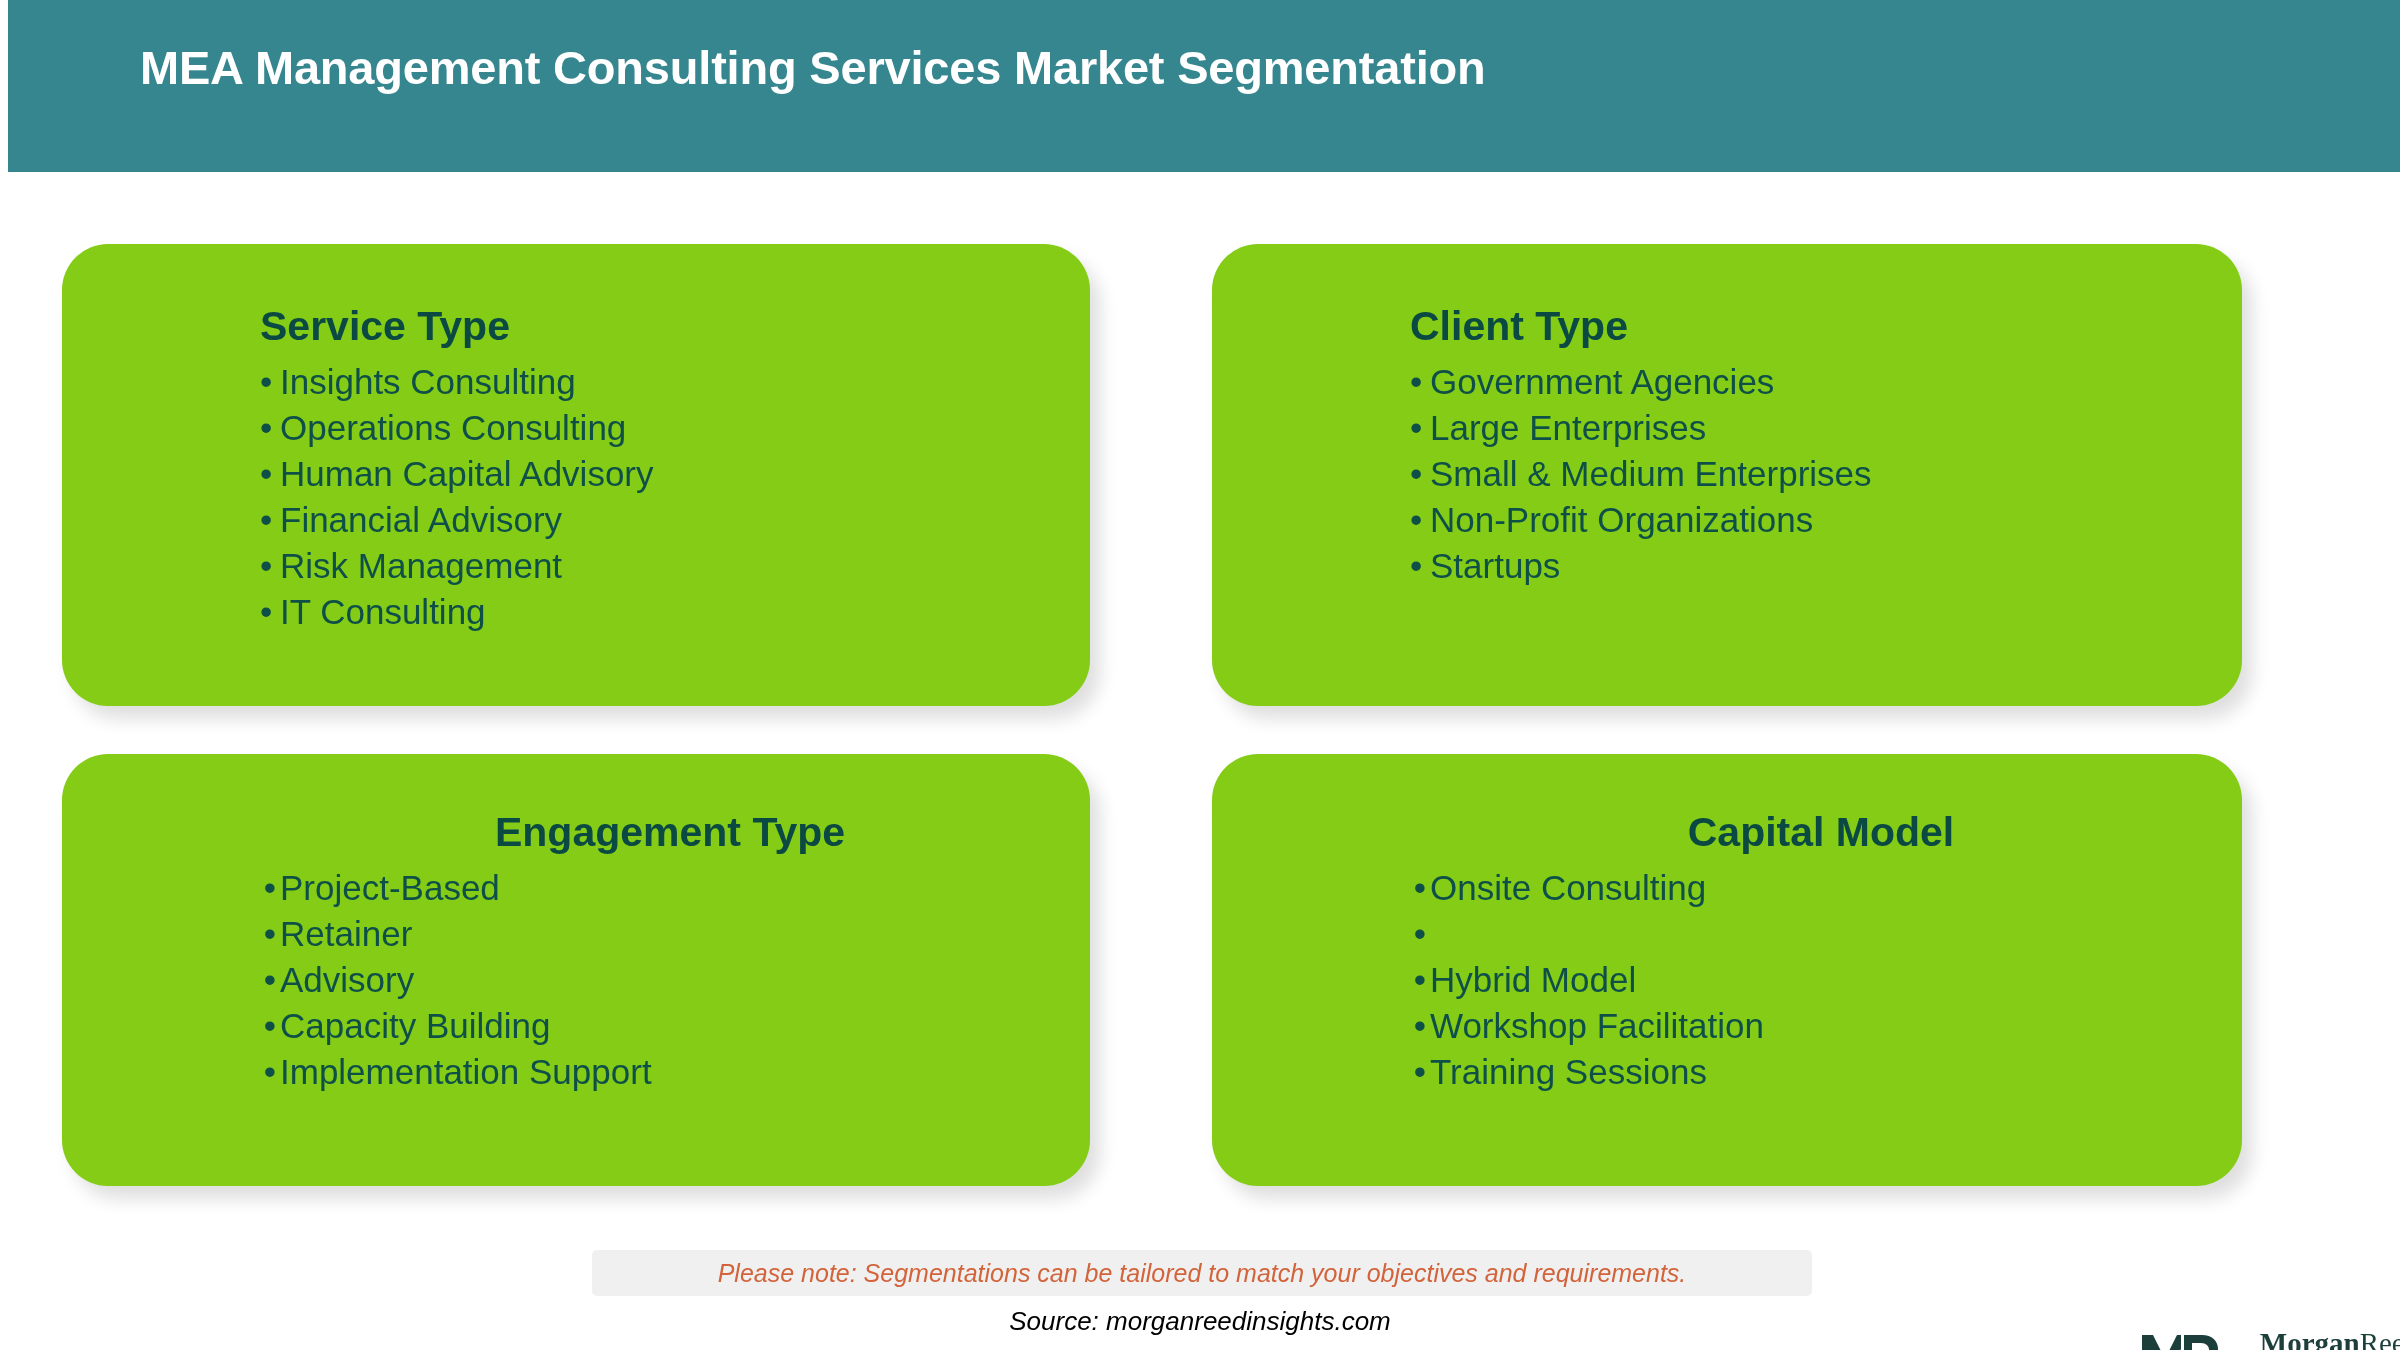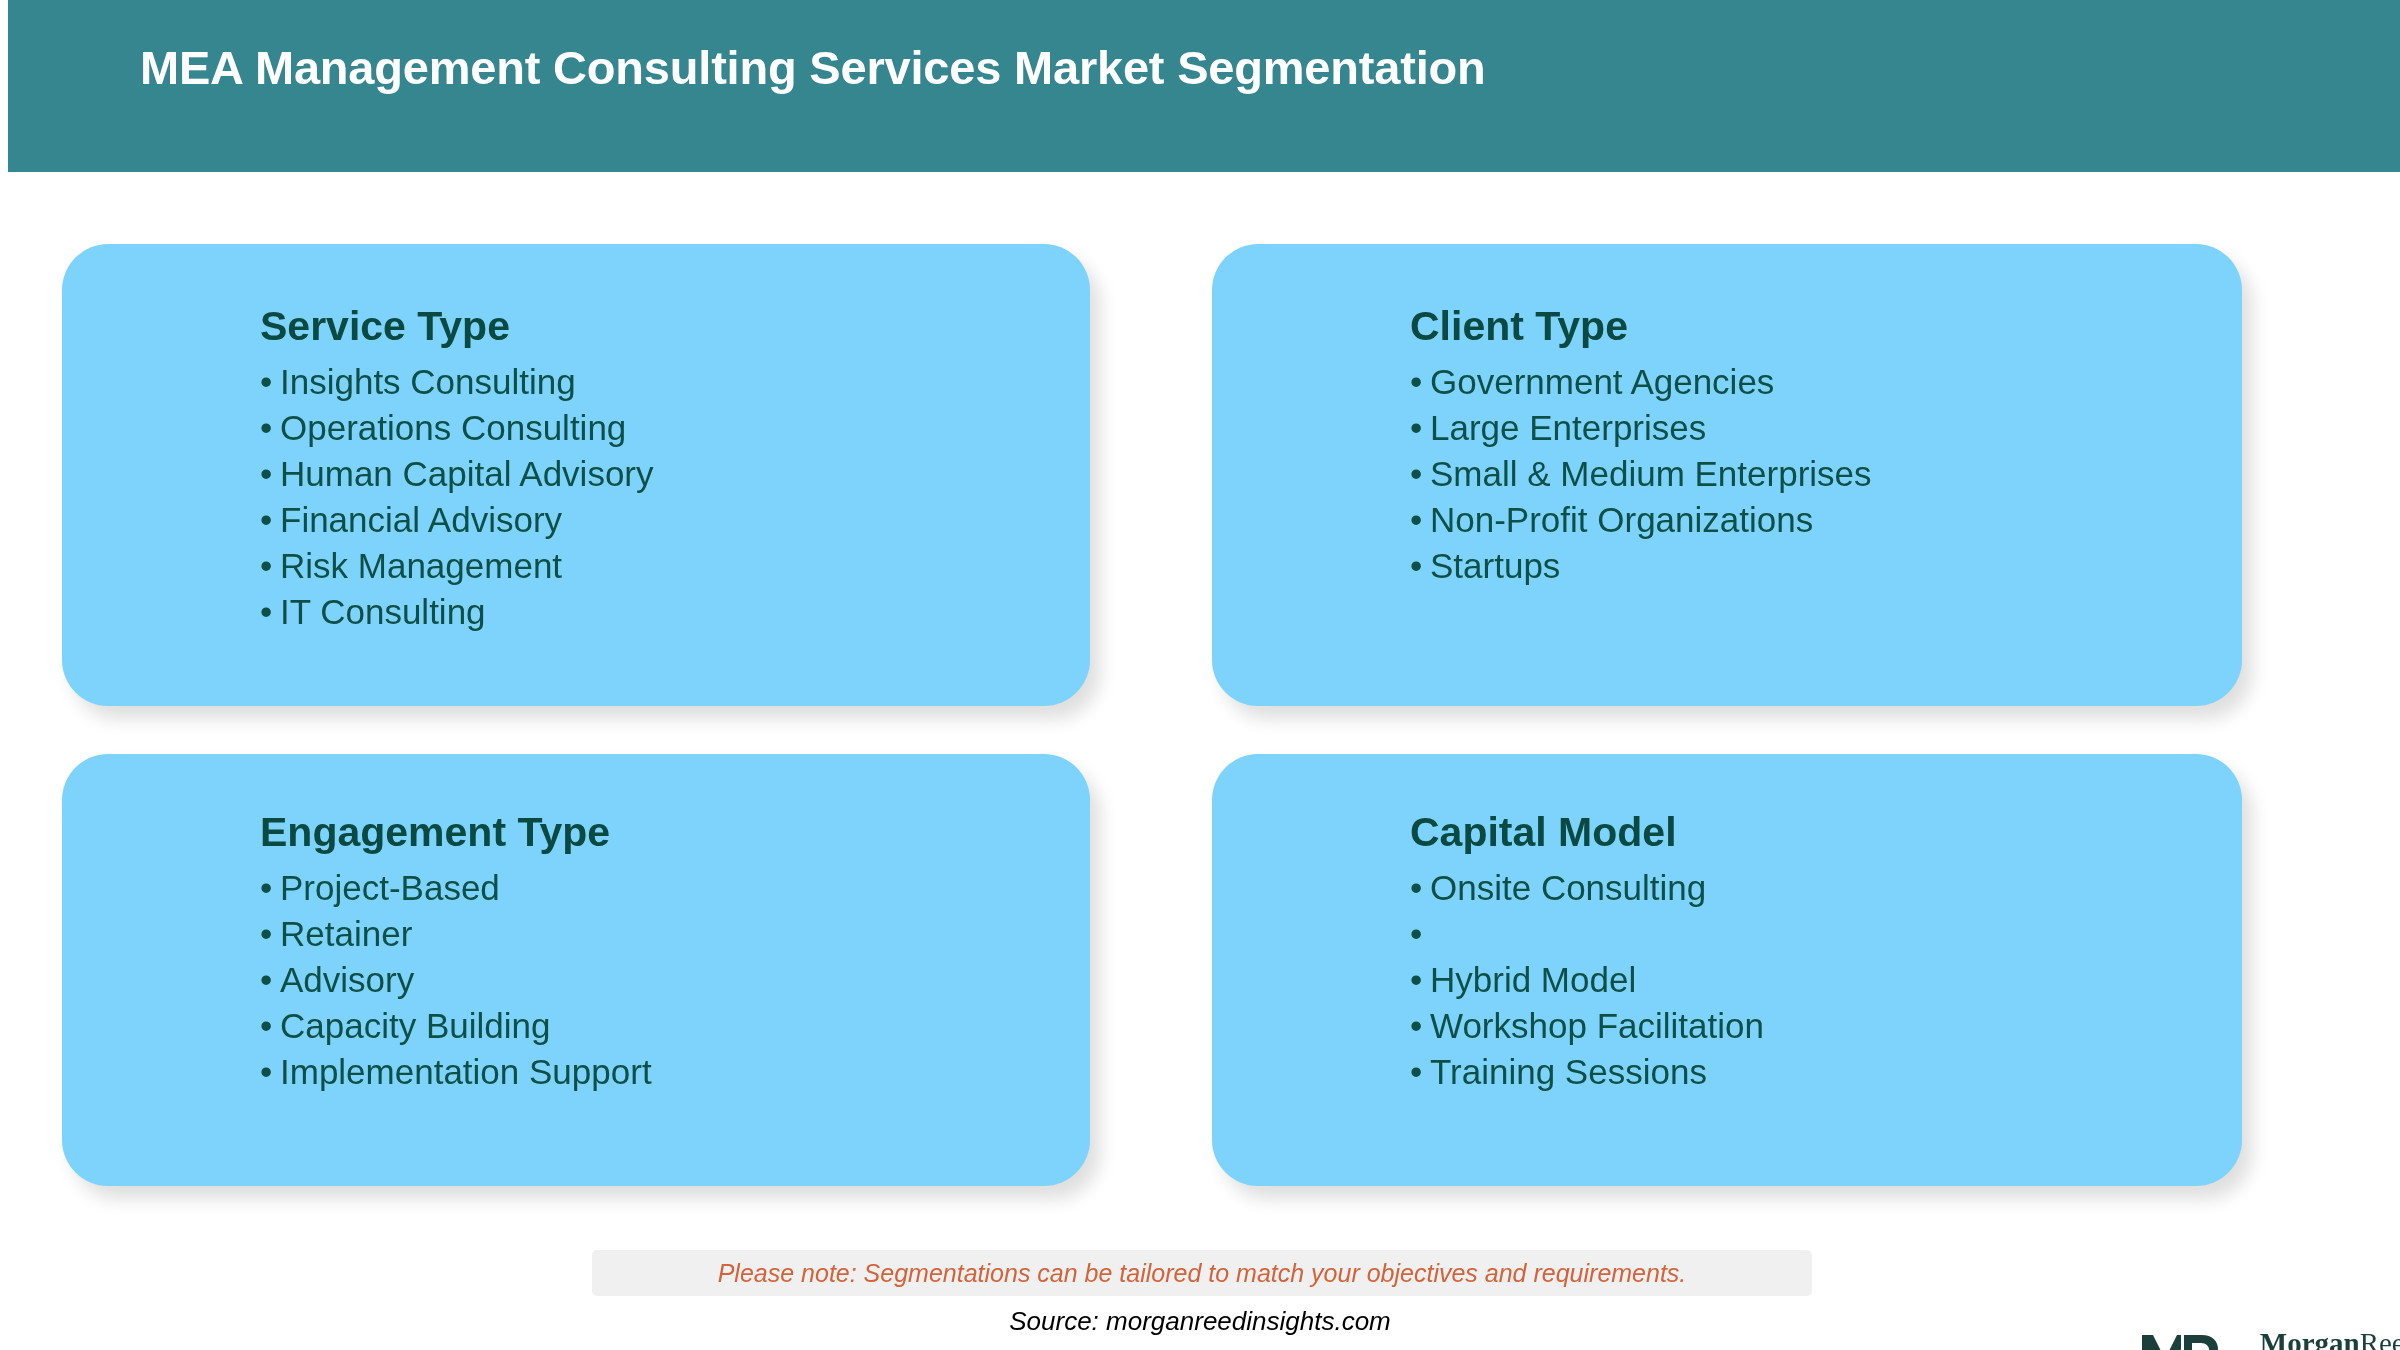--- a/index.html
+++ b/index.html
@@ -39,39 +39,39 @@
   
   .cards {
     position: absolute;
     left: 0;
     top: 172px;
     width: 2400px;
     height: 1010px;
   }
   .card {
     position: absolute;
-    background: #7dd3fc;
+    background: #84cc16;
     border-radius: 46px;
     box-shadow: 10px 13px 18px rgba(0,0,0,0.13);
     box-sizing: border-box;
     overflow: hidden;
   }
   .card.col-left  { left: 62px;   width: 1028px; }
   .card.col-right { left: 1212px; width: 1030px; }
   .card.row-top    { top: 72px;  height: 462px; }
   .card.row-bottom { top: 582px; height: 432px; }
 
   .card-inner {
     position: absolute;
     left: 198px;
     top: 0;
     right: 10px;
   }
   .card.row-top .card-inner    { top: 62px; }
-  .card.row-bottom .card-inner { top: 58px; }
+  .card.row-bottom .card-inner { top: 58px; text-align: center; }
 
   .card-heading {
     font-size: 41px;
     font-weight: bold;
     color: #0b4a42;
     margin: 0 0 12px 0;
     line-height: 1.0;
     white-space: nowrap;
   }
 

